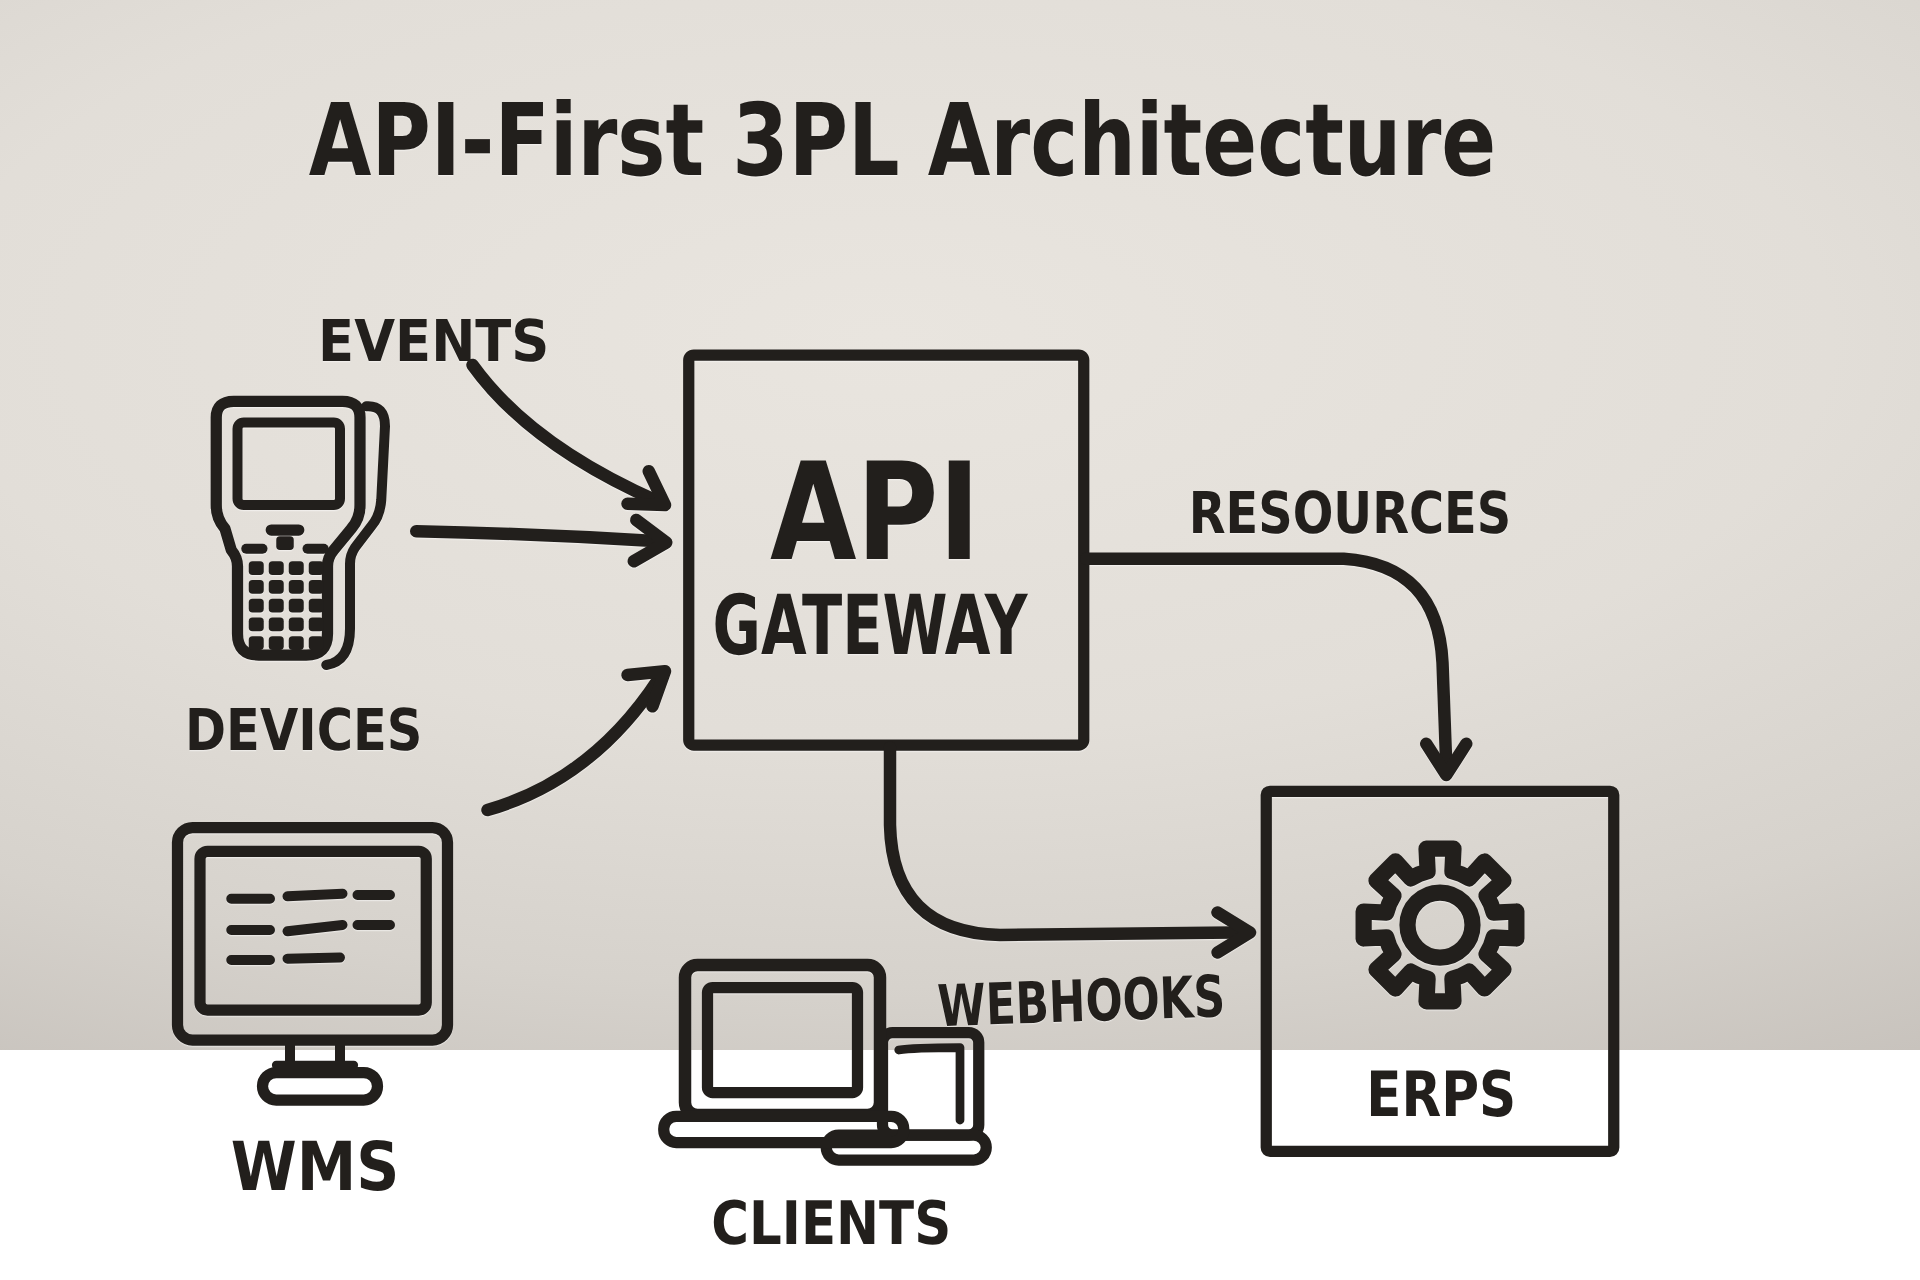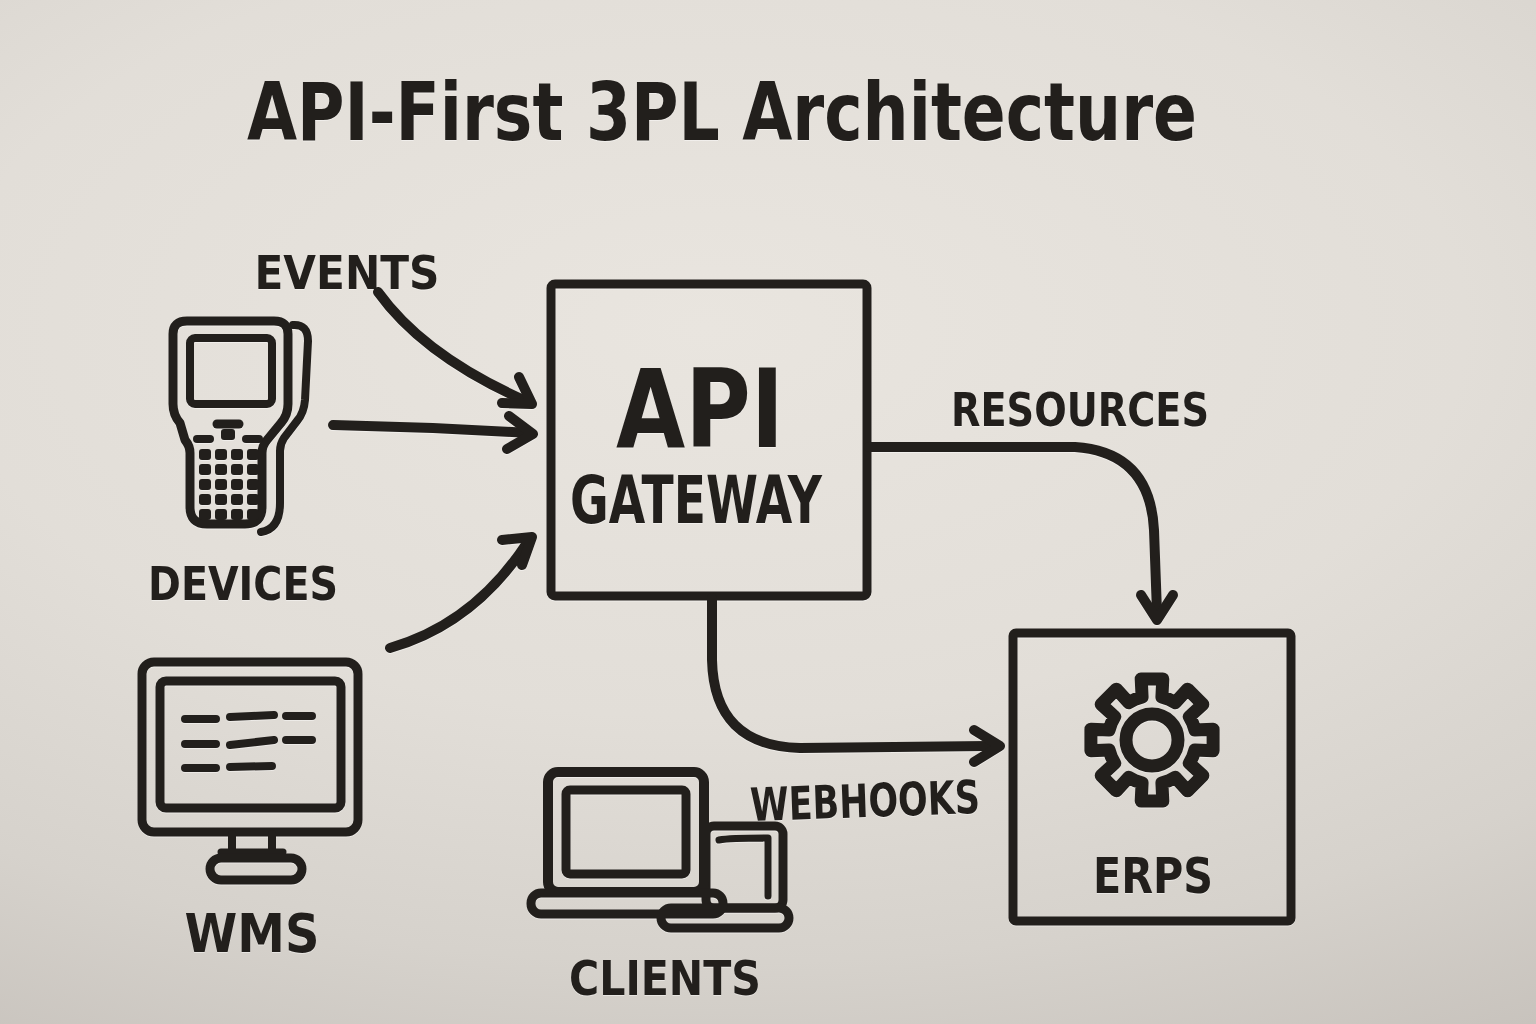--- a/index.html
+++ b/index.html
@@ -1,21 +1,21 @@
 <!DOCTYPE html>
 <html><head>
 <meta charset="utf-8">
 <style>
   html,body{margin:0;padding:0;}
   body{
     width:1536px;height:1024px;overflow:hidden;
     font-family:"DejaVu Sans",sans-serif;
   }
   .board{
-    position:relative;width:1536px;height:1024px;
+    position:relative;width:1536px;height:840px;
     background:
       radial-gradient(130% 100% at 46% 32%,
         #e9e5df 0%, #e2ded8 38%, #d6d2cc 62%, #c6c1bb 82%, #b7b2ac 100%);
   }
   svg.diagram{position:absolute;left:0;top:0;}
   .stroke{stroke:#221f1c;fill:none;stroke-linecap:round;stroke-linejoin:round;}
   .inkfill{fill:#221f1c;stroke:none;}
   text{fill:#221f1c;font-family:"DejaVu Sans",sans-serif;}
   .label{font-weight:bold;}
   .emboss{filter:drop-shadow(0px 1.5px 0px rgba(255,255,255,0.45));}

